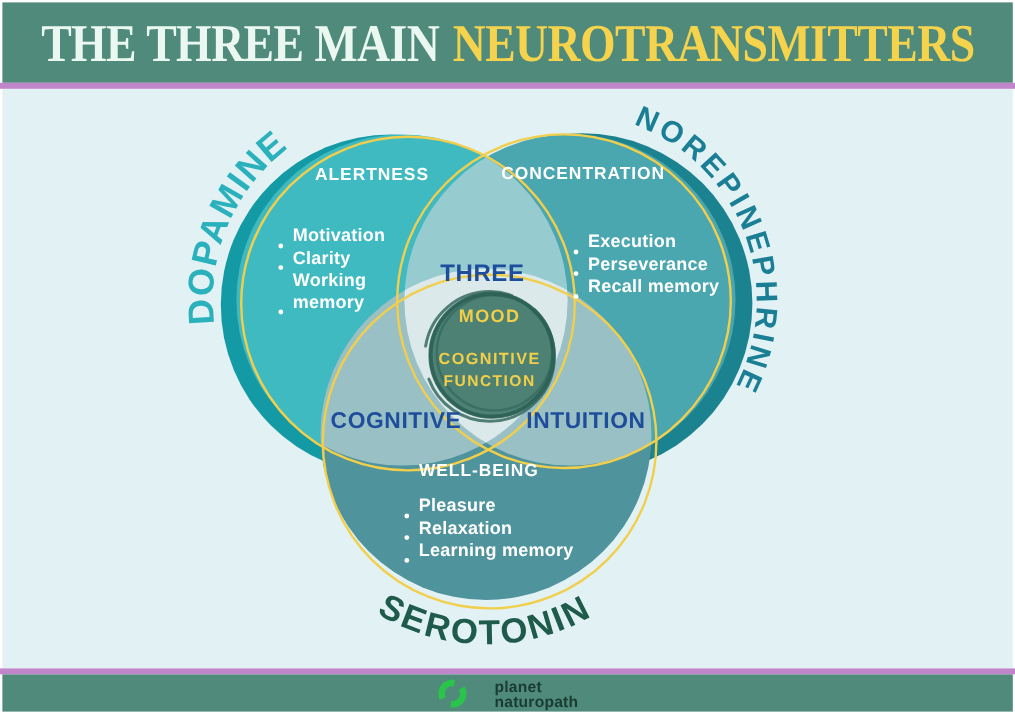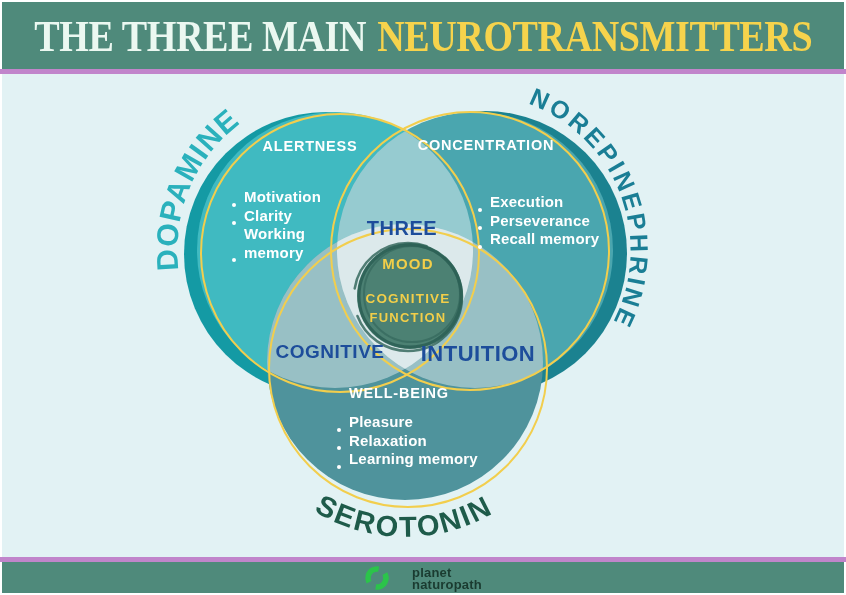--- a/index.html
+++ b/index.html
@@ -145,21 +145,21 @@
         <span>Relaxation</span>
       </div>
     <div class="row">
         <span class="dot"></span>
         <span>Learning memory</span>
       </div>
   </div>
 
   <div class="ov blue-label" style="left:342px;top:217px;width:120px;font-size:20px;">THREE</div>
   <div class="ov blue-label" style="left:270px;top:341px;width:120px;font-size:19px;">COGNITIVE</div>
-  <div class="ov blue-label" style="left:418px;top:341px;width:120px;font-size:22px;">INTUITION</div>
+  <div class="ov blue-label" style="left:418px;top:341px;width:120px;font-size:19px;text-align:right;">INTUITION</div>
 
   <div class="ov yellow-label" style="left:358px;top:255px;width:100px;font-size:15px;">MOOD</div>
   <div class="ov yellow-label" style="left:348px;top:291px;width:120px;font-size:13.5px;">COGNITIVE</div>
   <div class="ov yellow-label" style="left:348px;top:310px;width:120px;font-size:13px;">FUNCTION</div>
 
   <div class="rule bottom"></div>
   <div class="band bottom">
     <div class="brand">
       <svg width="26" height="26" viewBox="0 0 26 26">
         <circle cx="13" cy="13" r="9" fill="none" stroke-width="5.5" stroke-dasharray="20 8.5" transform="rotate(-30 13 13)" stroke="#2BC44A"></circle>

